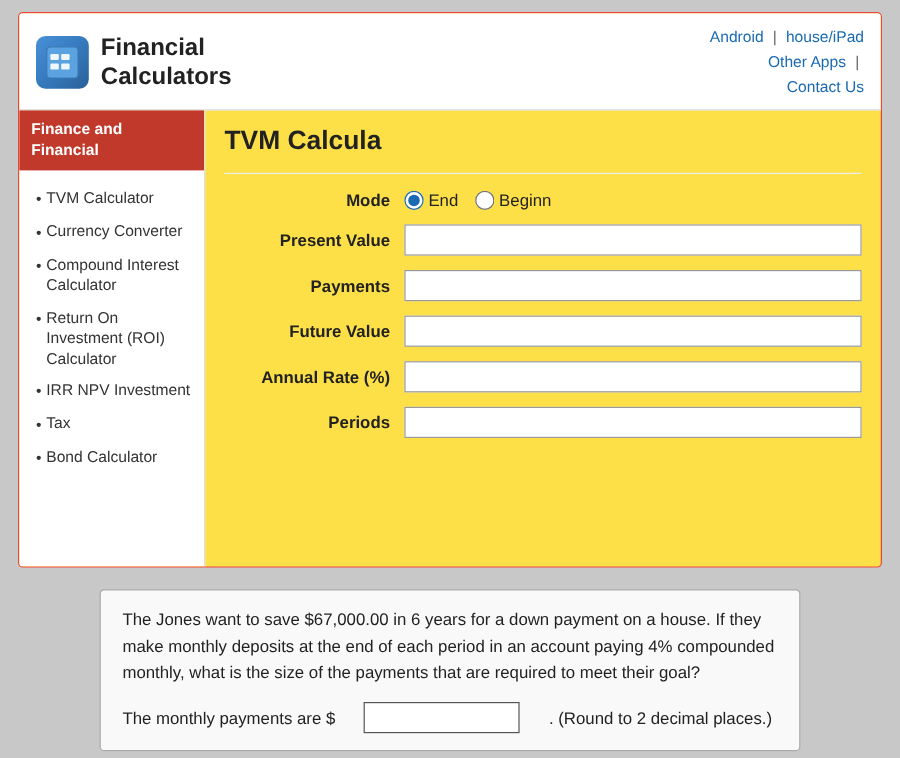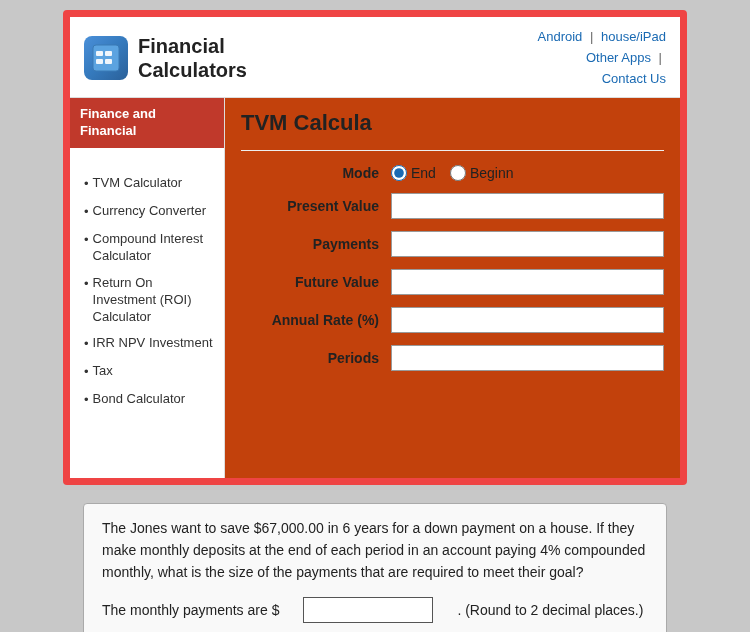--- a/index.html
+++ b/index.html
@@ -8,23 +8,23 @@
       background: #c8c8c8;
       width: 750px;
       min-height: 632px;
       display: flex;
       flex-direction: column;
       align-items: center;
       padding: 10px;
     }
 
     .main-container {
-      width: 624px;
-      background: #c2410c;
-      border: 7px solid #ef4444;
+      width: 720px;
+      background: #fde047;
+      border: 1px solid #ef4444;
       border-radius: 4px;
       overflow: hidden;
       margin-bottom: 18px;
     }
 
     
     .header {
       background: #fff;
       padding: 10px 14px 8px 14px;
       display: flex;
@@ -96,21 +96,21 @@
     .sidebar-header {
       background: #c0392b;
       color: #fff;
       font-weight: bold;
       font-size: 13px;
       padding: 8px 10px;
       line-height: 1.3;
     }
     .sidebar-list {
       list-style: none;
-      padding: 22px 0;
+      padding: 10px 0;
     }
     .sidebar-list li {
       padding: 5px 10px 5px 14px;
       font-size: 13px;
       color: #333;
       cursor: pointer;
       line-height: 1.3;
       display: flex;
       align-items: flex-start;
       gap: 4px;

